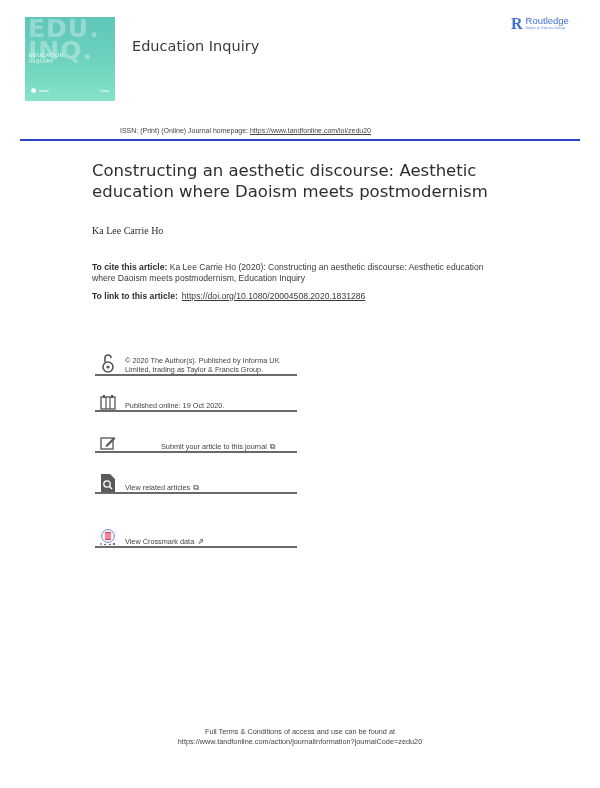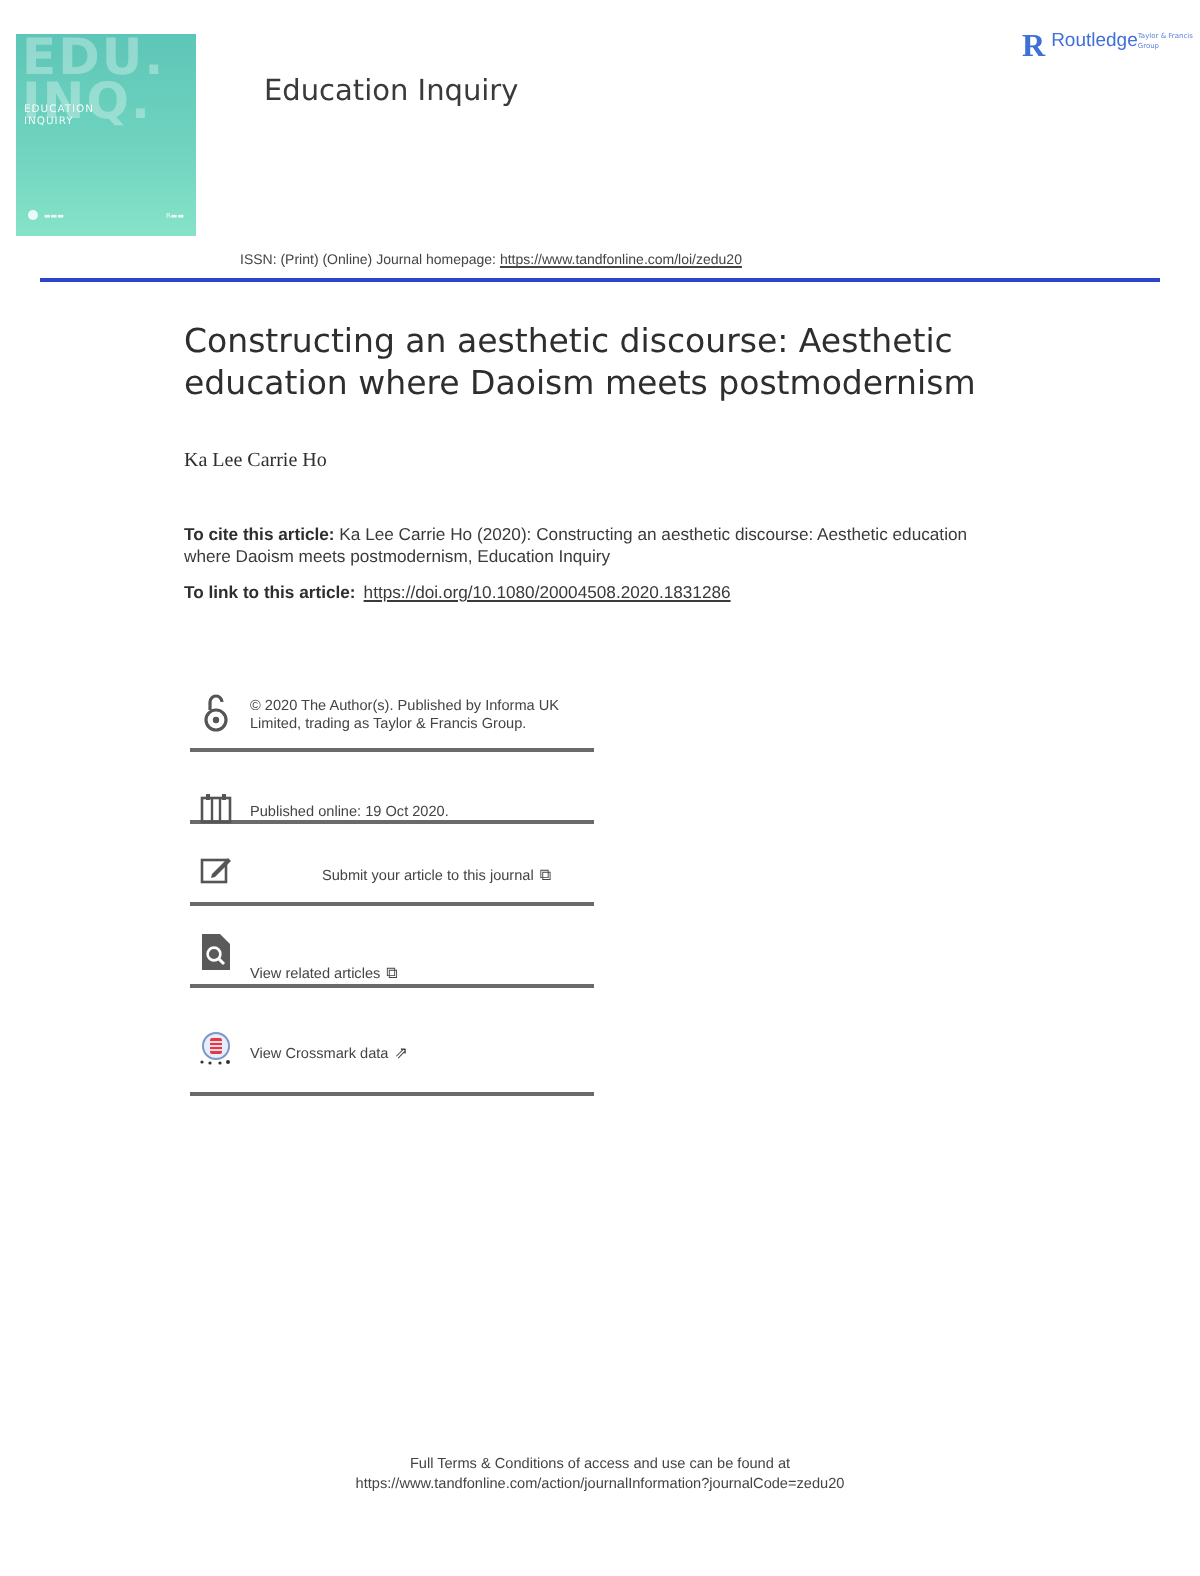--- a/index.html
+++ b/index.html
@@ -1,20 +1,20 @@
 <!DOCTYPE html>
 <html><head>
   <meta charset="utf-8">
   <style>
     * { box-sizing: border-box; margin: 0; padding: 0; }
     html, body { width: 600px; height: 788px; background: #ffffff; overflow: hidden; }
     body { position: relative; font-family: "DejaVu Sans", sans-serif; color: #333333; }
 
     .cover {
-      position: absolute; left: 8px; top: 17px; width: 90px; height: 101px;
+      position: absolute; left: 25px; top: 17px; width: 90px; height: 84px;
       background: linear-gradient(180deg, #5ec6b8 0%, #6fd3bf 55%, #86e3c9 100%);
       overflow: hidden;
     }
     .cover .big {
       position: absolute; left: 3px; top: 1px; font-family: "DejaVu Sans", sans-serif;
       font-weight: bold; font-size: 25px; line-height: 22px; color: rgba(255,255,255,0.32);
       letter-spacing: 1px;
     }
     .cover .small {
       position: absolute; left: 4px; top: 35px; font-size: 5.2px; line-height: 6px;
@@ -30,21 +30,21 @@
     .journal-title {
       position: absolute; left: 132px; top: 38px; font-size: 14.5px; color: #3a3a3a;
       font-family: "DejaVu Sans", sans-serif;
     }
 
     .brand {
       position: absolute; left: 511px; top: 16px; display: flex; align-items: flex-start; gap: 3px;
       color: #3f6fd8;
     }
     .brand .mark { font-weight: bold; font-size: 16px; line-height: 16px; font-family: "Liberation Serif", serif; }
-    .brand .text { display: flex; flex-direction: row; justify-content: flex-end; }
+    .brand .text { display: flex; flex-direction: column; justify-content: flex-end; }
     .brand .name { font-size: 9.5px; line-height: 10px; font-family: "Liberation Sans", sans-serif; }
     .brand .sub { font-size: 3.5px; line-height: 5px; color: #5a7fdd; }
 
     .issn {
       position: absolute; left: 120px; top: 127px; font-size: 7px; color: #444;
       font-family: "Liberation Sans", sans-serif; white-space: nowrap;
     }
     .issn a { color: #444; text-decoration: underline; }
 
     .rule-blue {
@@ -65,21 +65,21 @@
       color: #3a3a3a; font-family: "Liberation Sans", sans-serif;
     }
     .cite b, .link b { font-weight: bold; color: #2e2e2e; }
     .link {
       position: absolute; left: 92px; top: 291px; font-size: 8.6px; color: #3a3a3a;
       font-family: "Liberation Sans", sans-serif; white-space: nowrap;
     }
     .link a { color: #3a3a3a; text-decoration: underline; margin-left: 4px; }
 
     .info-list { position: absolute; left: 95px; top: 336px; width: 202px; }
-    .info-item { position: relative; display: flex; align-items: center; border-bottom: 2px solid #6a6a6a; }
+    .info-item { position: relative; display: flex; align-items: flex-end; border-bottom: 2px solid #6a6a6a; }
     .info-item .ic { width: 20px; flex: none; display: flex; justify-content: center; margin-left: 3px; }
     .info-item .txt { margin-left: 7px; font-size: 7.3px; line-height: 9px; color: #444; font-family: "Liberation Sans", sans-serif; }
     .ext { display: inline-block; margin-left: 3px; font-size: 8px; color: #444; }
 
     .footer {
       position: absolute; left: 0; top: 727px; width: 600px; text-align: center; font-size: 7.3px;
       line-height: 10px; color: #444; font-family: "Liberation Sans", sans-serif;
     }
   </style>
 </head>

